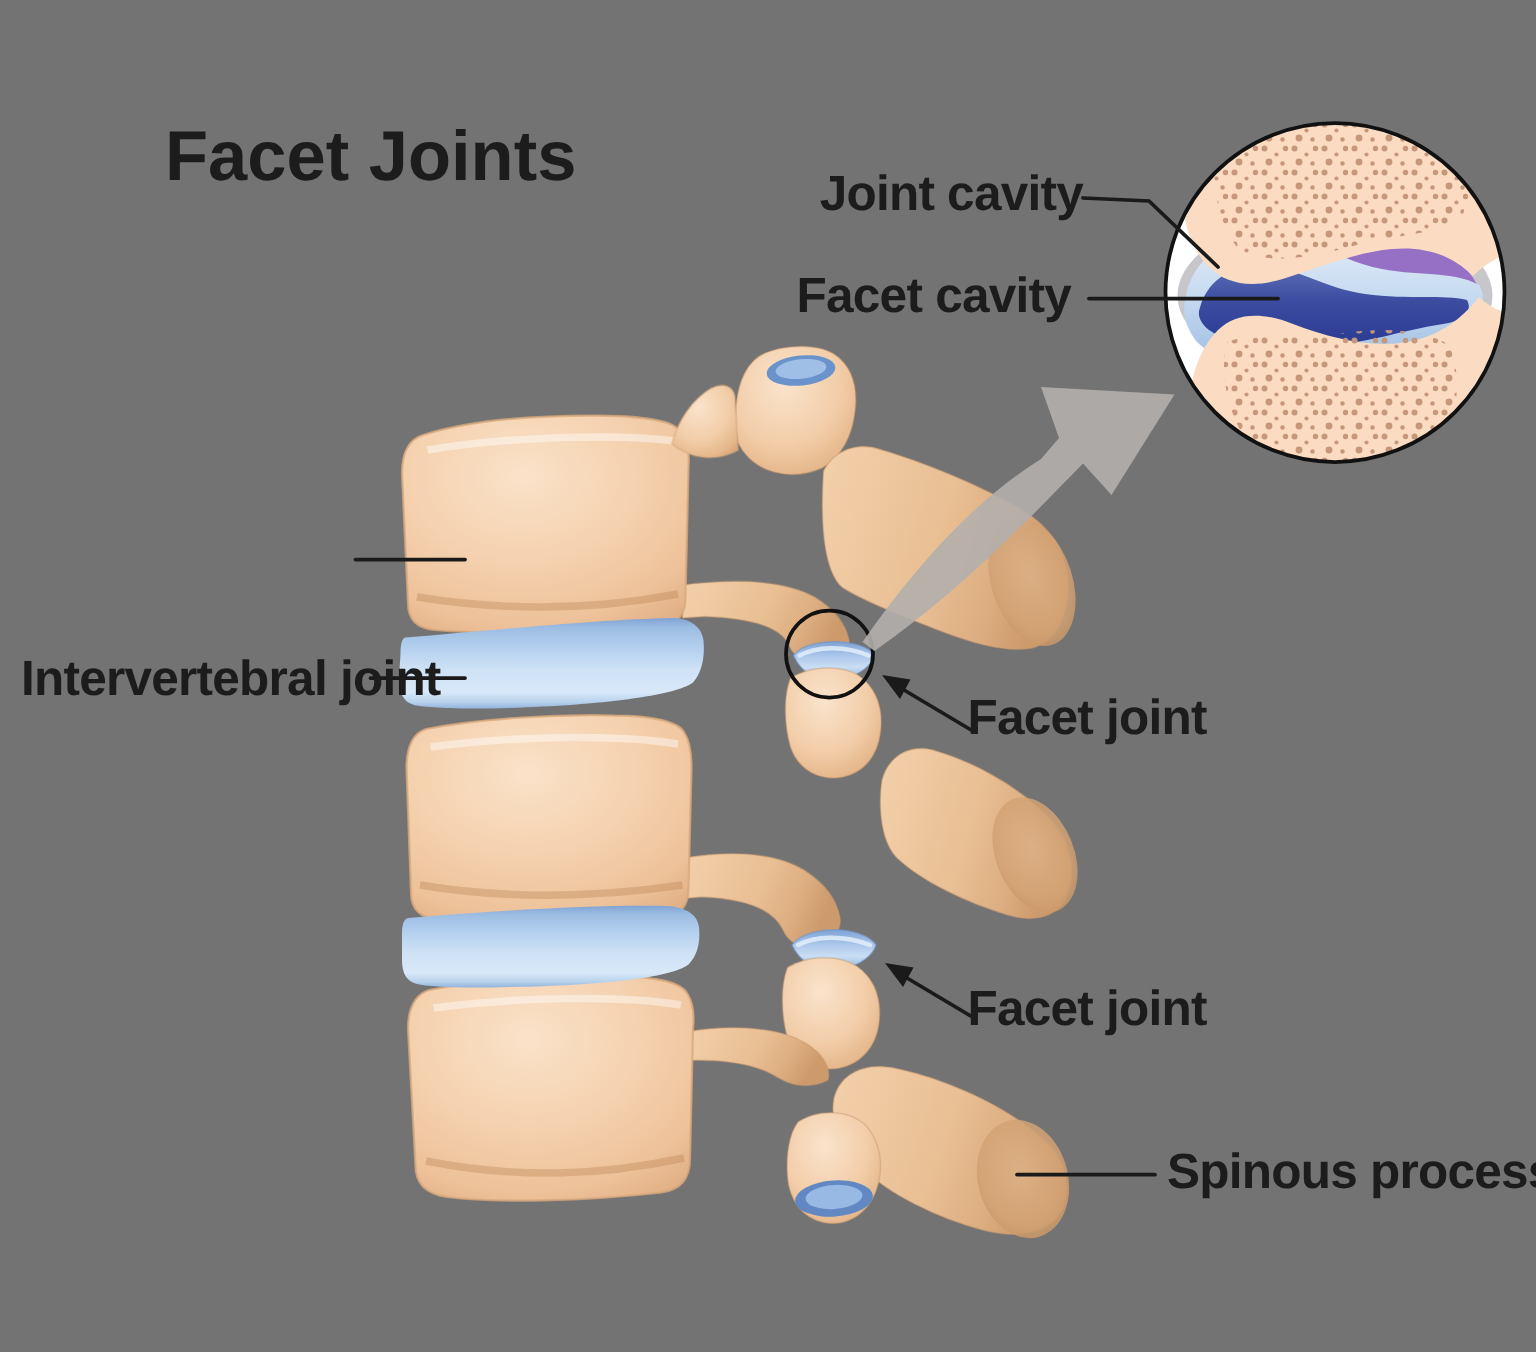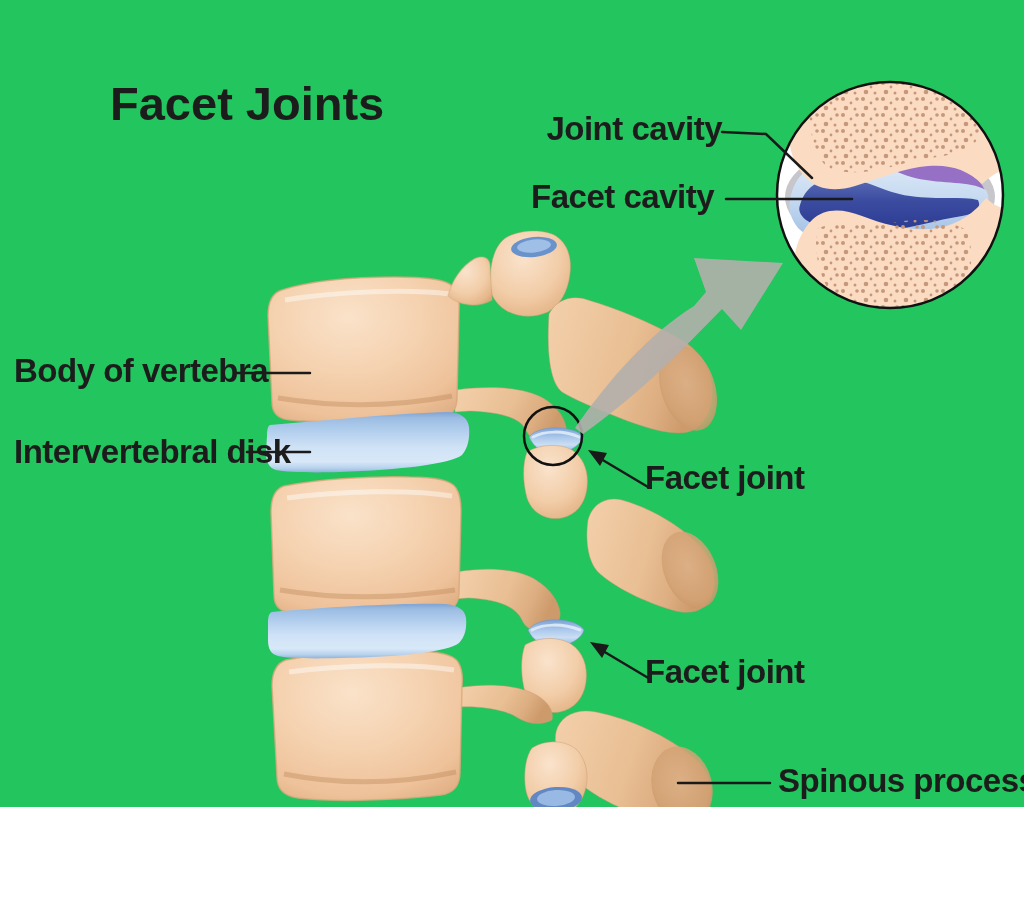--- a/index.html
+++ b/index.html
@@ -1,16 +1,16 @@
 <!DOCTYPE html>
 <html><head>
 <meta charset="utf-8">
 <style>
   html,body{margin:0;padding:0;background:#fff;}
-  .stage{position:relative;width:1024px;height:807px;background:#22c55e;overflow:hidden;
+  .stage{position:relative;width:1024px;height:901px;background:#737373;overflow:hidden;
          font-family:"Liberation Sans",sans-serif;}
   .stage svg{position:absolute;left:0;top:0;}
   .lbl{position:absolute;color:#1c1c1c;font-weight:bold;font-size:33px;line-height:1;
        white-space:nowrap;letter-spacing:-0.5px;}
   .title{font-size:47px;letter-spacing:0;}
   .r{text-align:right;}
 </style>
 </head>
 <body>
 
@@ -166,23 +166,22 @@
     <line x1="650" y1="679" x2="603" y2="651"></line>
   </g>
   <g fill="#1a1a1a" stroke="none">
     <polygon points="588,450 607,453 600,466"></polygon>
     <polygon points="590,642 609,645 602,658"></polygon>
   </g>
 </svg>
 
 <div class="lbl title" style="left:110px;top:80px;">Facet Joints</div>
 
-<div class="lbl" style="left:14px;top:354px;">Body of vertebra</div>
 
-<div class="lbl" style="left:14px;top:435px;">Intervertebral disk</div>
+<div class="lbl" style="left:14px;top:435px;">Intervertebral joint</div>
 
 <div class="lbl" style="left:645px;top:461px;">Facet joint</div>
 
 <div class="lbl" style="left:645px;top:655px;">Facet joint</div>
 
 <div class="lbl" style="left:778px;top:764px;">Spinous process</div>
 
 <div class="lbl r" style="right:302px;top:112px;">Joint cavity</div>
 
 <div class="lbl r" style="right:310px;top:180px;">Facet cavity</div>

